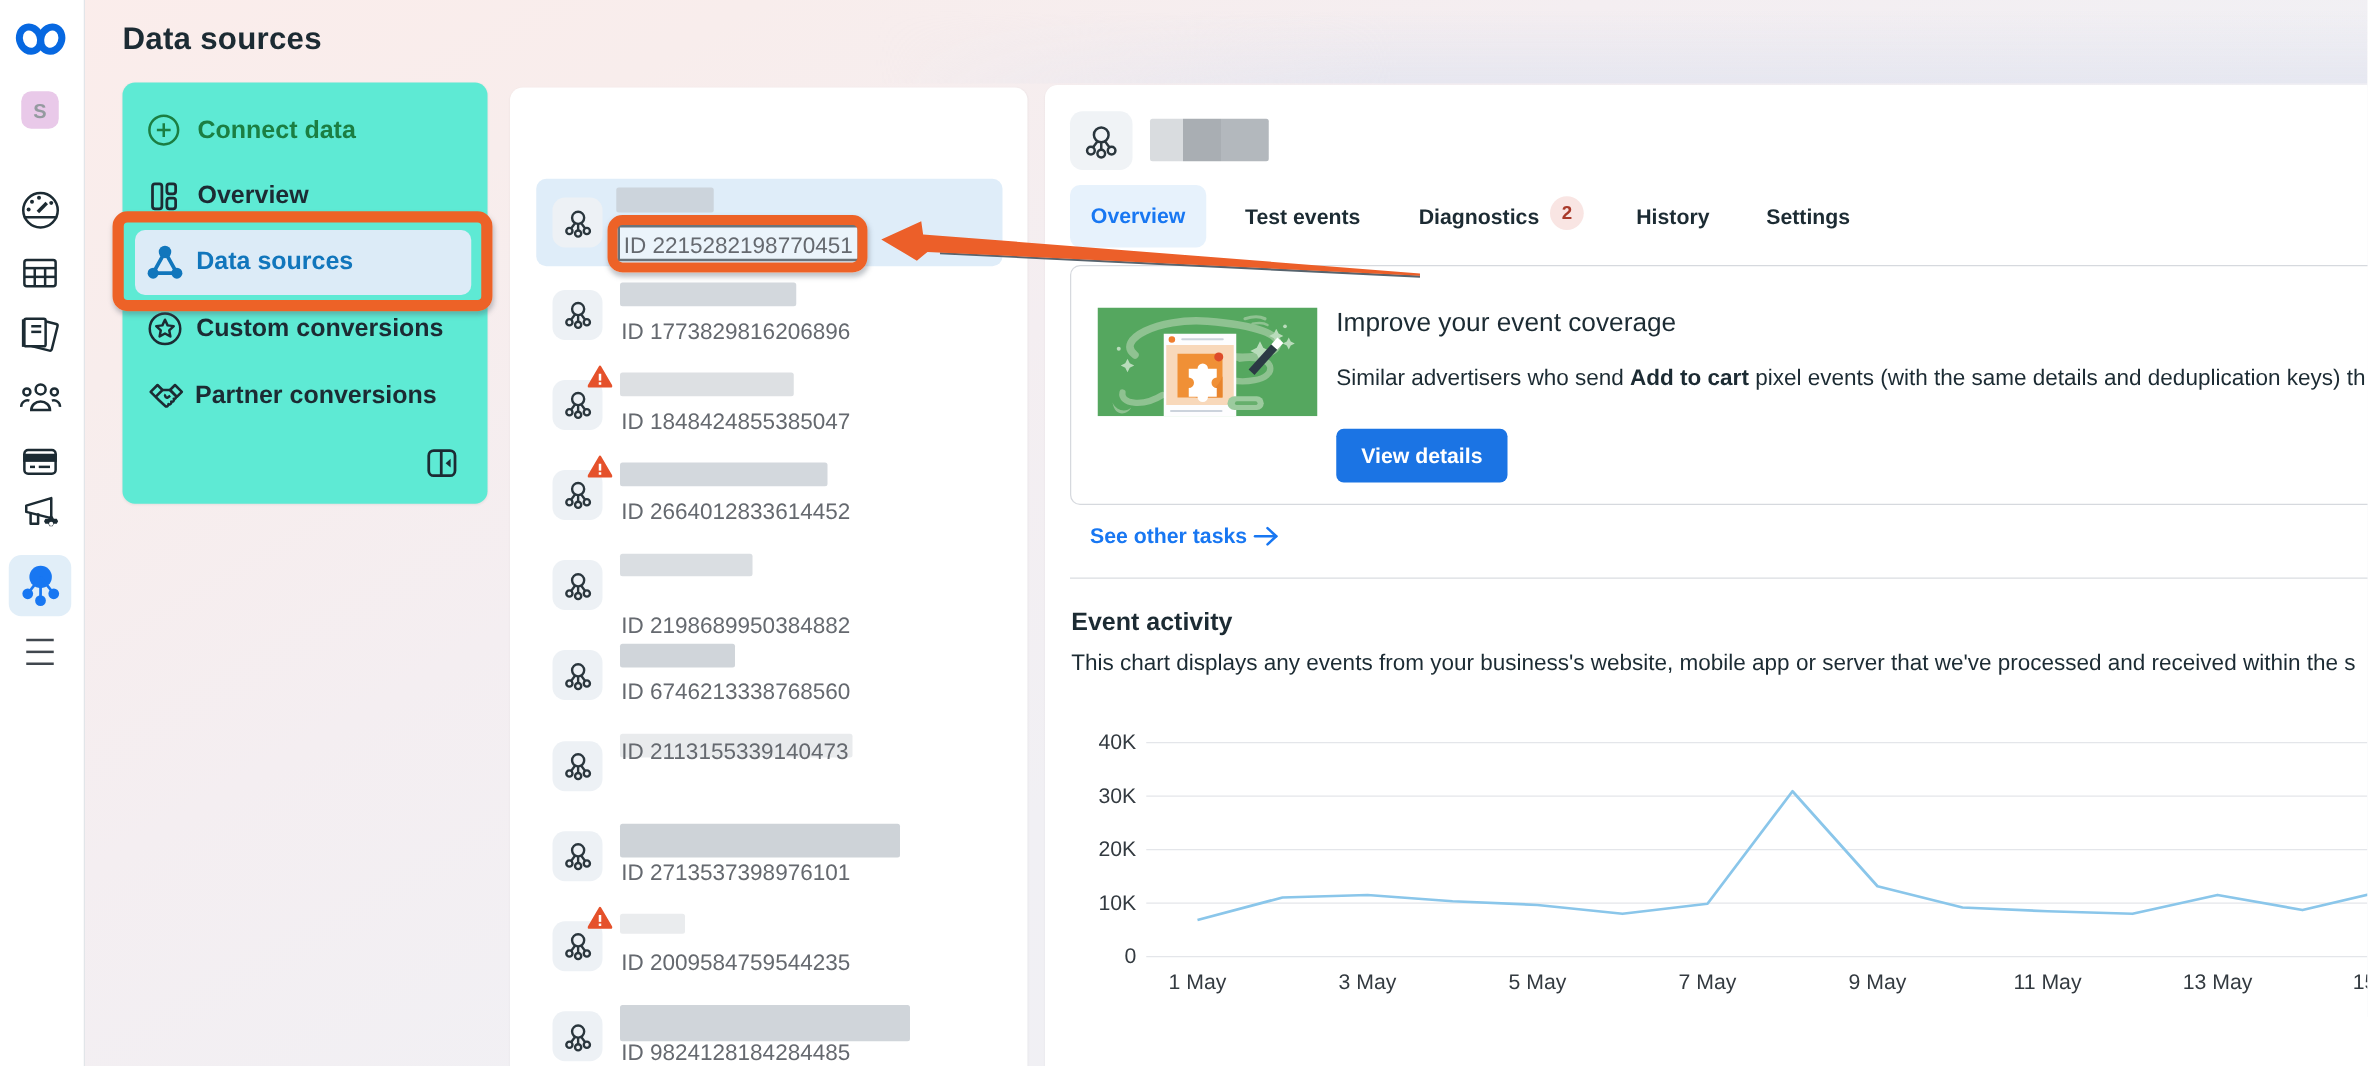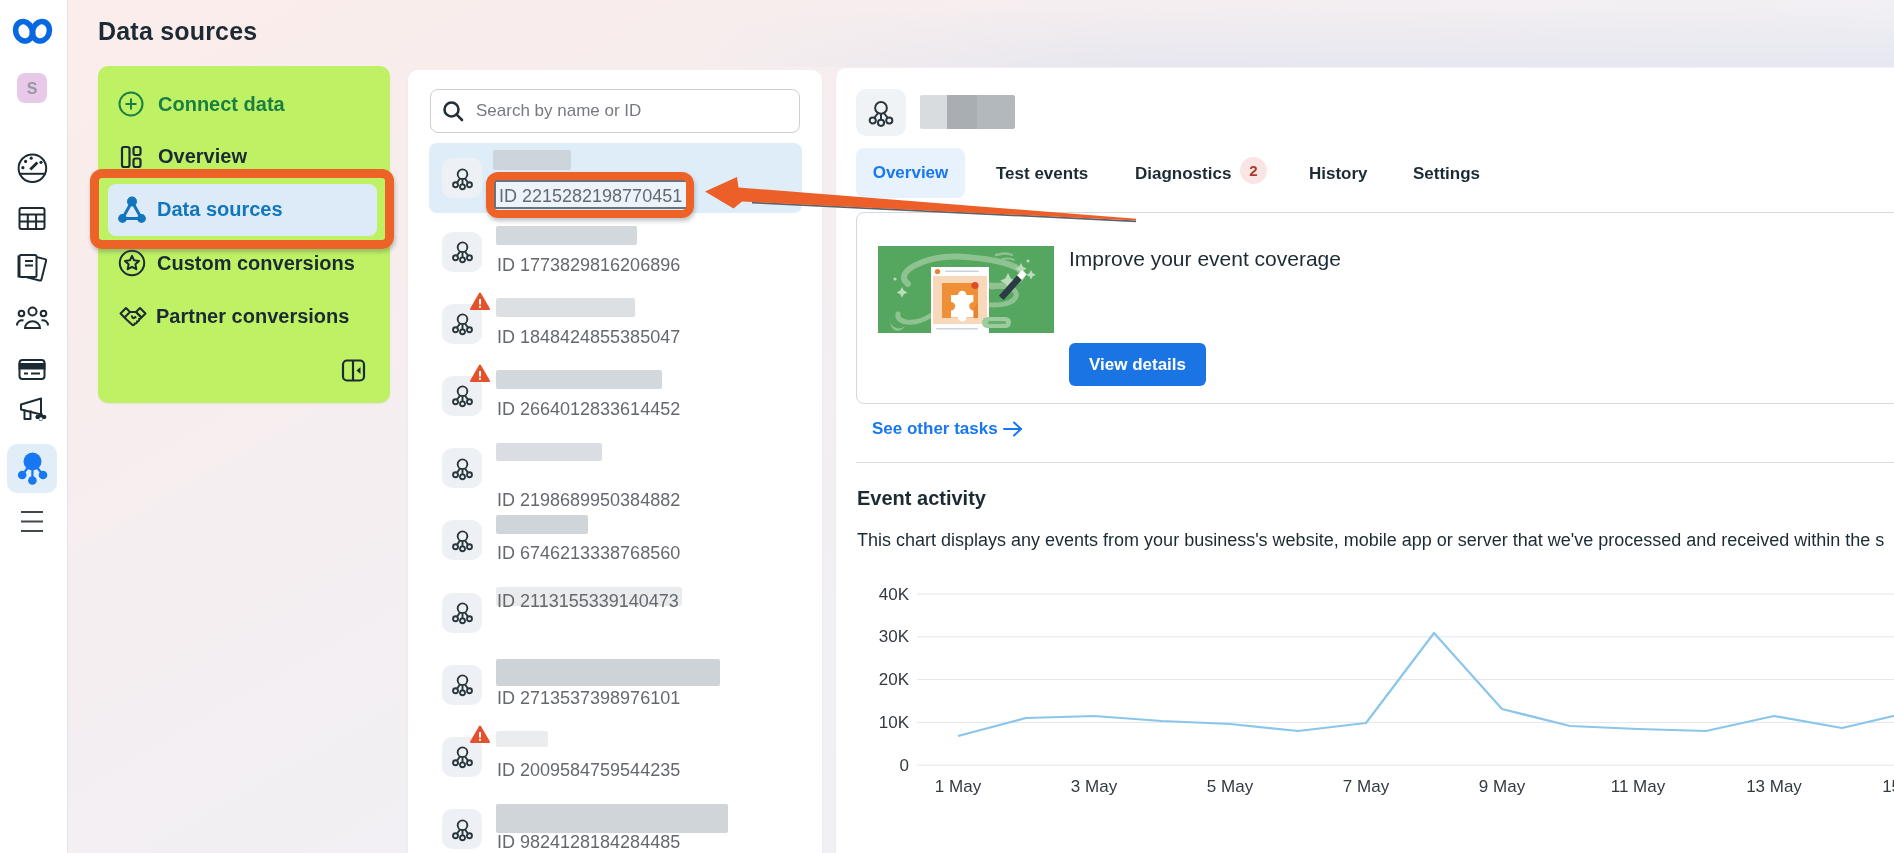--- a/index.html
+++ b/index.html
@@ -2,21 +2,21 @@
 <html><head>
 <meta charset="utf-8">
 <style>
   * { margin:0; padding:0; box-sizing:border-box; }
   html,body { width:1894px; height:853px; overflow:hidden; }
   body { font-family:"Liberation Sans", sans-serif; color:#1c2b33; position:relative;
          background:linear-gradient(150deg,#fbedeb 0%,#f8edec 18%,#f4eef1 38%,#f1f0f4 58%,#eff0f4 100%); }
   .abs { position:absolute; }
   .sidebar { position:absolute; left:0; top:0; width:68px; height:853px; background:#fff; border-right:1px solid #e2e5e9; }
   .h1 { position:absolute; left:98px; top:17px; font-size:25px; font-weight:bold; color:#1c2b33; letter-spacing:0.2px;}
-  .navcard { position:absolute; left:98px; top:66px; width:292px; height:337px; background:#bef264; border-radius:10px;
+  .navcard { position:absolute; left:98px; top:66px; width:292px; height:337px; background:#5eead4; border-radius:10px;
              box-shadow:0 1px 2px rgba(0,0,0,0.06); }
   .navrow { position:absolute; left:20px; height:28px; display:flex; align-items:center;
             font-size:20px; font-weight:bold; color:#1c2b33; }
   .navrow svg { flex:0 0 auto; }
   .navrow .lbl { margin-left:14px; }
   .navsel { position:absolute; left:9.5px; top:117.5px; width:269.5px; height:52.5px; background:#dcebf7; border-radius:8px; }
   .listpanel { position:absolute; left:408px; top:70px; width:414px; height:800px; background:#fff; border-radius:10px;
                box-shadow:0 1px 2px rgba(0,0,0,0.06); }
   .search { position:absolute; left:22px; top:19px; width:370px; height:44px; border:1.5px solid #cbcfd4; border-radius:8px; background:#fff;
             display:flex; align-items:center; }
@@ -33,21 +33,21 @@
   .ovpill { position:absolute; left:20px; top:80px; width:109px; height:50px; background:#e7f2fc; border-radius:8px;
             display:flex; align-items:center; justify-content:center; color:#1877f2; font-weight:bold; font-size:17px; }
   .badge { position:absolute; left:404px; top:89px; width:27px; height:27px; border-radius:50%; background:#f9e5e3;
            color:#a93a2b; font-size:15px; font-weight:bold; display:flex; align-items:center; justify-content:center; }
   .card { position:absolute; left:20px; top:144px; width:1134px; height:192px; border:1px solid #d6d9de; border-radius:8px; background:#fff; }
   .btn { position:absolute; left:212px; top:130px; width:137px; height:43px; background:#1b74e4; border-radius:6px; color:#fff;
          font-size:17px; font-weight:bold; display:flex; align-items:center; justify-content:center; }
   .link { position:absolute; left:36px; top:351px; color:#1877f2; font-size:17px; font-weight:bold; }
   .divider { position:absolute; left:20px; top:394px; width:1180px; height:1px; background:#dadde1; }
   .evh { position:absolute; left:21px; top:419px; font-size:20px; font-weight:bold;text-align:center; }
-  .evd { position:absolute; left:21px; top:462px; font-size:18px; color:#1c2b33; white-space:nowrap;text-align:center; }
+  .evd { position:absolute; left:21px; top:452px; font-size:18px; color:#1c2b33; white-space:nowrap;text-align:center; }
   .orange-rect-nav { position:absolute; left:90px; top:169px; width:303.5px; height:80px; border:9px solid #ed6227; border-radius:12px; z-index:30; box-shadow:1px 3px 4px rgba(75,85,99,0.35);}
   .orange-rect-id { position:absolute; left:486px; top:172px; width:208px; height:46px; border:8px solid #ed6227; border-radius:12px; z-index:30; box-shadow:1px 3px 4px rgba(75,85,99,0.35);}
   .idbox { position:absolute; left:494px; top:180px; width:194px; height:29px; border:2px solid #6a737a; background:rgba(255,255,255,0.38); z-index:29; border-radius:1px;}
 </style>
 </head>
 <body>
 <div style="position:absolute;left:700px;top:0;width:1194px;height:67px;background:linear-gradient(180deg,rgba(240,240,246,0) 12%,rgba(226,228,239,0.7) 95%);-webkit-mask-image:linear-gradient(90deg,transparent 0%,#000 35%);mask-image:linear-gradient(90deg,transparent 0%,#000 35%);"></div>
 <div class="sidebar"></div>
 <svg class="abs" style="left:0;top:0;z-index:2;" width="68" height="853" viewBox="0 0 68 853" fill="none">
 
@@ -174,27 +174,20 @@
     <span class="lbl" style="margin-left:8px;">Partner conversions</span>
   </div>
   <svg style="position:absolute; left:242px; top:291px;" width="27" height="27" viewBox="0 0 27 27" fill="none" stroke="#1c2b33" stroke-width="2.2">
     <rect x="3" y="3.5" width="21" height="20" rx="4"></rect>
     <line x1="13" y1="3.5" x2="13" y2="23.5"></line>
     <path d="M20.5 10 L16.5 13.5 L20.5 17 Z" fill="#1c2b33" stroke="none"></path>
   </svg>
 </div>
 
 <div class="listpanel">
-  <div class="search">
-    <svg style="margin-left:10px;" width="24" height="24" viewBox="0 0 24 24" fill="none" stroke="#243038" stroke-width="2.6">
-      <circle cx="10.5" cy="10.5" r="7"></circle>
-      <line x1="15.7" y1="15.7" x2="21" y2="21" stroke-linecap="round"></line>
-    </svg>
-    <span style="margin-left:11px;">Search by name or ID</span>
-  </div>
   <div class="selrow"></div>
   <div id="items">
   <div class="tile" style="top:88px;">
         <svg width="27" height="27" viewBox="0 0 24 24" fill="none" stroke="#2a363d" stroke-width="1.7">
           <circle cx="12" cy="8.2" r="4.3"></circle>
           <circle cx="5.8" cy="17.6" r="2.2"></circle>
           <circle cx="12" cy="19.4" r="2.2"></circle>
           <circle cx="18.2" cy="17.6" r="2.2"></circle>
           <line x1="9.9" y1="11.9" x2="7" y2="15.8"></line>
           <line x1="12" y1="12.5" x2="12" y2="17.2"></line>
@@ -388,20 +381,21 @@
         <rect x="58" y="82" width="42" height="1.6" rx="0.8" fill="#ccd3dc"></rect>
       </g>
       <rect x="104" y="71" width="29" height="11" rx="5.5" fill="#9ccb9e"></rect>
       <rect x="110" y="75" width="18" height="3" rx="1.5" fill="#66af6c"></rect>
       <g transform="rotate(42 142 31)">
         <rect x="138.8" y="24.5" width="6.4" height="7.5" fill="#fff"></rect>
         <rect x="138.8" y="32" width="6.4" height="27" fill="#2b3a44"></rect>
       </g>
     </svg>
     <div style="position:absolute;left:212px;top:34px;font-size:21px;font-weight:normal;">Improve your event coverage</div>
+    <div style="position:absolute;left:212px;top:79px;font-size:18px;white-space:nowrap;">Similar advertisers who send <b>Add to cart</b> pixel events (with the same details and deduplication keys) th</div>
     <div class="btn">View details</div>
   </div>
   <div class="link">See other tasks</div>
   <svg style="position:absolute;left:166px;top:352px;" width="22" height="18" viewBox="0 0 22 18" fill="none" stroke="#1877f2" stroke-width="2" stroke-linecap="round" stroke-linejoin="round">
     <line x1="2" y1="9" x2="19" y2="9"></line>
       <path d="M12 2.5 L19 9 L12 15.5"></path>
   </svg>
   <div class="divider"></div>
   <div class="evh">Event activity</div>
   <div class="evd">This chart displays any events from your business's website, mobile app or server that we've processed and received within the s</div>

